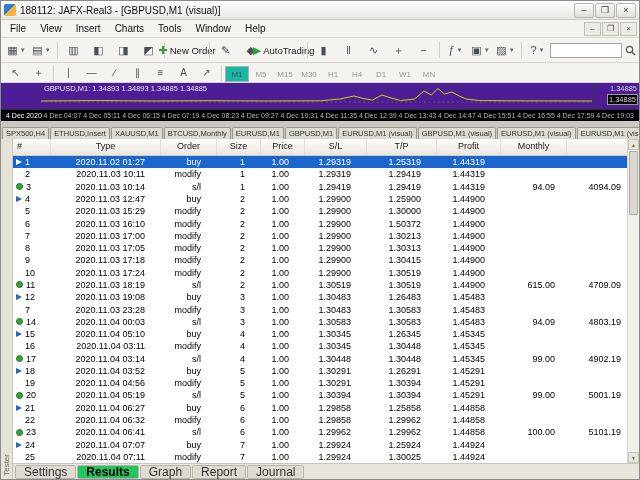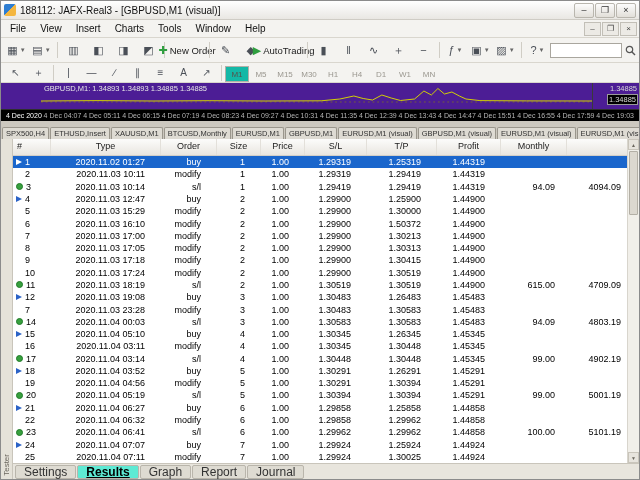--- a/index.html
+++ b/index.html
@@ -95,21 +95,21 @@
   .sarrow{height:11px;width:100%;font-size:5px;line-height:11px;text-align:center;color:#6b675e;
     background:#e7e4dd;border:1px solid #c9c5bb;box-sizing:border-box;}
   .sthumb{width:9px;height:64px;margin-top:1px;background:#dcd8cf;border:1px solid #b3afa5;box-sizing:border-box;border-radius:1px;}
   .sfill{flex:1;}
 
   
   .bottomtabs{height:15px;flex:none;background:#e8e5dd;border-top:1px solid #c9c5bb;
     display:flex;align-items:center;padding-left:2px;gap:1px;}
   .btab{font-size:12px;color:#333;padding:0 8px;height:12px;line-height:12px;
     border:1px solid #b9b5ab;background:#dedbd2;border-radius:2px;}
-  .btab.active{background:#5eead4;font-weight:bold;color:#000;text-decoration:underline;}
+  .btab.active{background:#22c55e;font-weight:bold;color:#000;}
 </style>
 </head>
 <body>
 
 <div class="window">
 
   <div class="titlebar">
     <span class="appicon"></span>
     <span class="titletext">188112: JAFX-Real3 - [GBPUSD,M1 (visual)]</span>
     <span class="winbtns">

